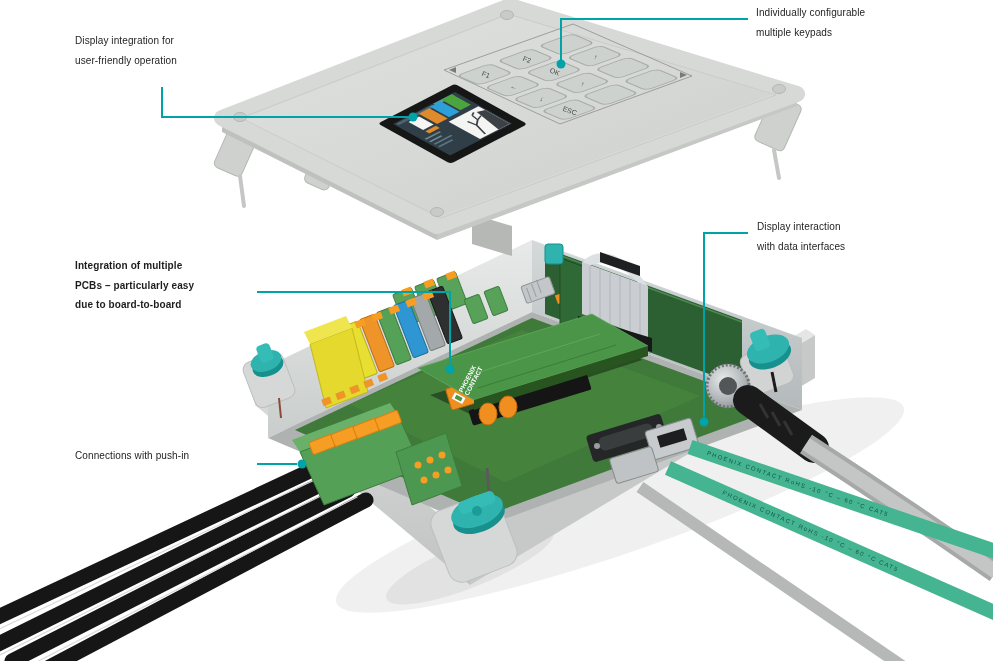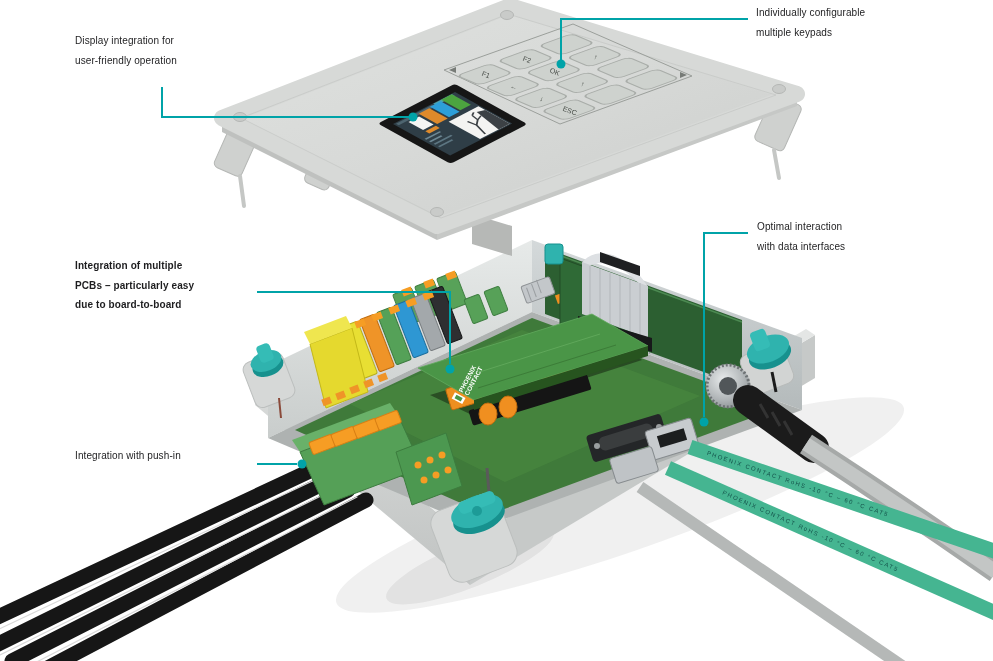--- a/index.html
+++ b/index.html
@@ -324,24 +324,24 @@
 
   <div class="callout" style="left:756px;top:3px;">
     <span>Individually configurable</span>
     <span>multiple keypads</span>
   </div>
   <div class="callout" style="left:75px;top:31px;">
     <span>Display integration for</span>
     <span>user-friendly operation</span>
   </div>
   <div class="callout" style="left:757px;top:217px;">
-    <span>Optimal interaction</span>
+    <span>Display interaction</span>
     <span>with data interfaces</span>
   </div>
   <div class="callout" style="left:75px;top:256px;font-weight:bold;">
     <span>Integration of multiple</span>
     <span>PCBs – particularly easy</span>
     <span>due to board-to-board</span>
   </div>
   <div class="callout" style="left:75px;top:446px;">
-    <span>Integration with push-in</span>
+    <span>Connections with push-in</span>
   </div>
 </div>
 
 </body></html>

